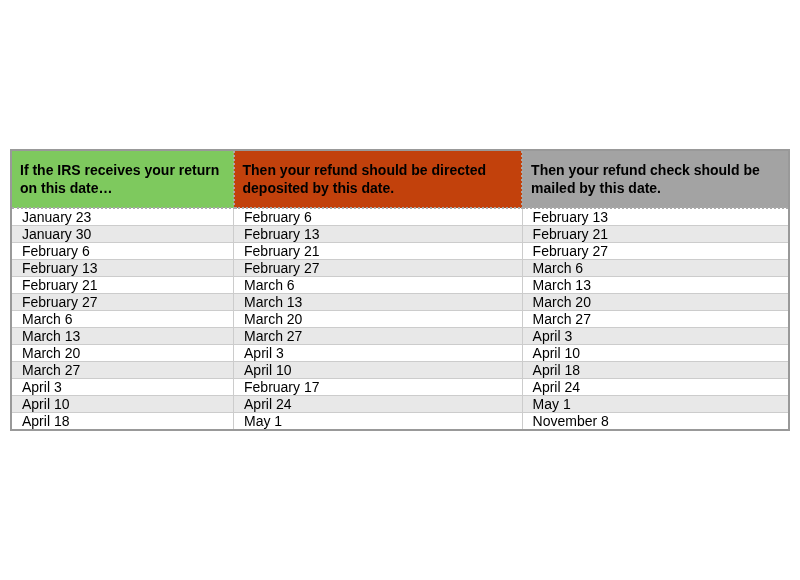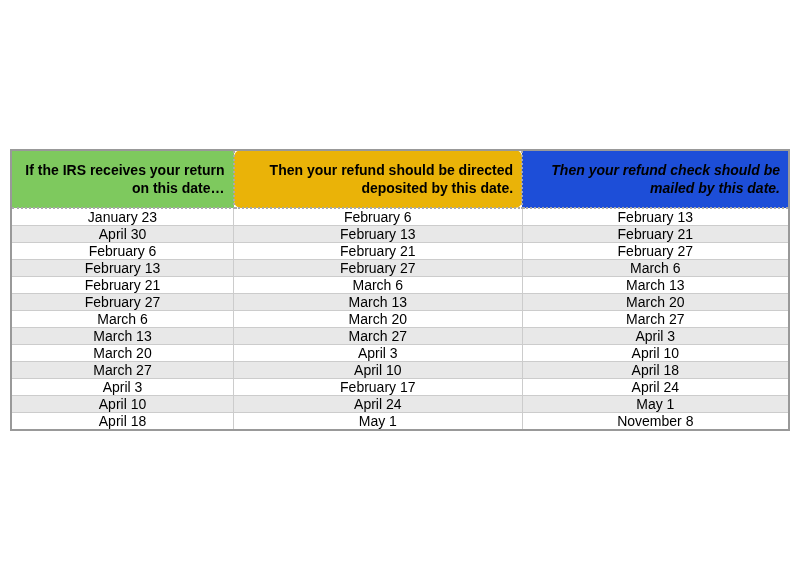--- a/index.html
+++ b/index.html
@@ -18,41 +18,39 @@
     }
     table {
       width: 100%;
       border-collapse: collapse;
       border: 2px solid #999;
     }
     thead tr th {
       padding: 10px 8px;
       font-weight: bold;
       font-size: 14px;
-      text-align: right;
+      text-align: left;
       border: 2px dotted #aaa;
       line-height: 1.3;
     }
     th:nth-child(1) {
       background-color: #7ec95e;
       color: #000;
     }
     th:nth-child(2) {
-      background-color: #eab308;
+      background-color: #c2410c;
       color: #000;
-      border-radius: 7px;
     }
     th:nth-child(3) {
-      background-color: #1d4ed8;
+      background-color: #a3a3a3;
       color: #000;
-      font-style: italic;
     }
     tbody tr td {
       padding: 0 10px;
-      text-align: center;
+      text-align: left;
       font-size: 14px;
       border: 1px solid #ccc;
     }
     tbody tr:nth-child(odd) td {
       background-color: #ffffff;
     }
     tbody tr:nth-child(even) td {
       background-color: #e8e8e8;
     }
   </style>
@@ -68,21 +66,21 @@
         <th>Then your refund check should be mailed by this date.</th>
       </tr>
     </thead>
     <tbody id="table-body">
     <tr>
           <td>January 23</td>
           <td>February 6</td>
           <td>February 13</td>
         </tr>
         <tr>
-          <td>April 30</td>
+          <td>January 30</td>
           <td>February 13</td>
           <td>February 21</td>
         </tr>
         <tr>
           <td>February 6</td>
           <td>February 21</td>
           <td>February 27</td>
         </tr>
         <tr>
           <td>February 13</td>

